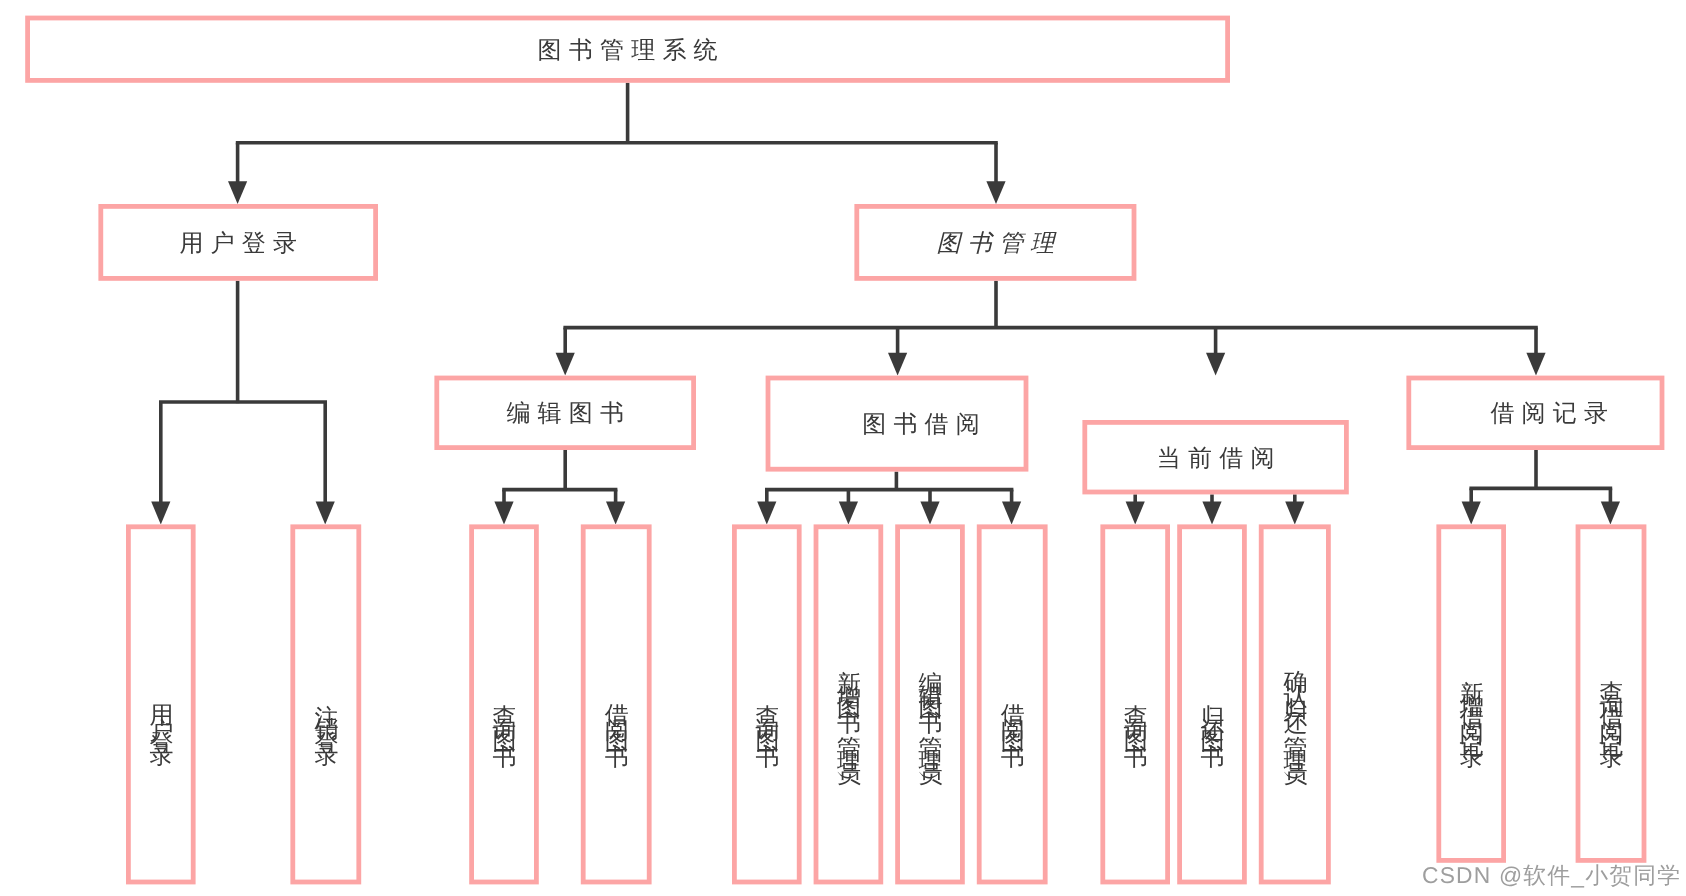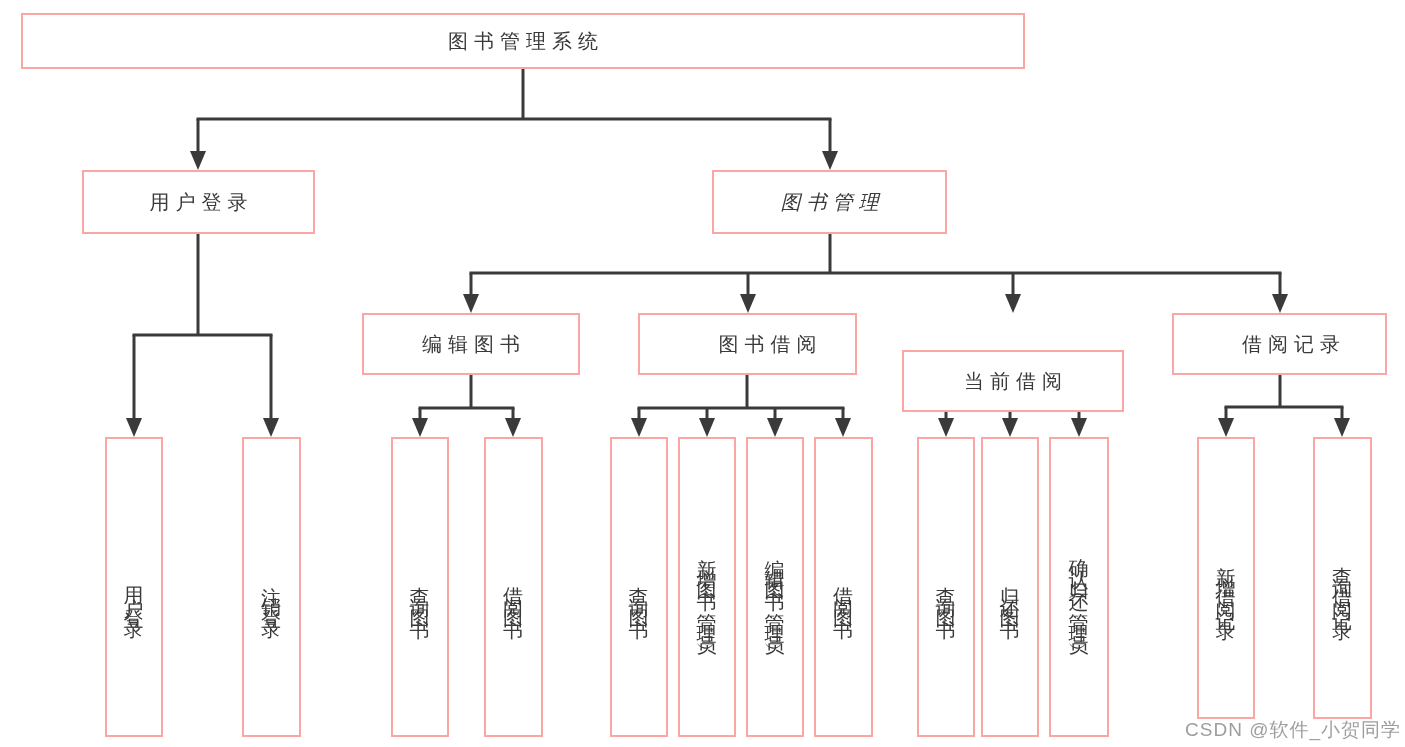--- a/index.html
+++ b/index.html
@@ -8,21 +8,21 @@
     width:1405px;height:747px;
     background:#ffffff;
     font-family:"Liberation Sans","DejaVu Sans",sans-serif;
     color:#3a3a3a;
     overflow:hidden;
   }
   .stage svg{position:absolute;left:0;top:0;}
   .node{
     position:absolute;
     box-sizing:border-box;
-    border:2px solid #fca5a5;
+    border:4px solid #fca5a5;
     background:#ffffff;
     display:flex;
     align-items:center;
     justify-content:center;
   }
   .hbox span{
     font-size:20px;
     letter-spacing:6px;
     margin-right:-6px;
     white-space:nowrap;
@@ -125,21 +125,21 @@
   <div class="node hbox" style="left:82px;top:170px;width:233px;height:64px;">
     <span>用户登录</span>
   </div>
   <div class="node hbox" style="left:712px;top:170px;width:235px;height:64px;font-style:italic;">
     <span>图书管理</span>
   </div>
 
   <div class="node hbox" style="left:362px;top:313px;width:218px;height:62px;">
     <span>编辑图书</span>
   </div>
-  <div class="node hbox" style="left:638px;top:313px;width:219px;height:62px;padding-left:40px;">
+  <div class="node hbox" style="left:638px;top:313px;width:219px;height:80px;padding-left:40px;">
     <span>图书借阅</span>
   </div>
   <div class="node hbox" style="left:902px;top:313px;width:222px;height:62px;margin-top:37px;">
     <span>当前借阅</span>
   </div>
   <div class="node hbox" style="left:1172px;top:313px;width:215px;height:62px;padding-left:23px;">
     <span>借阅记录</span>
   </div>
 
   <div class="node vbox" style="left:105px;top:437px;width:58px;height:300px;">

